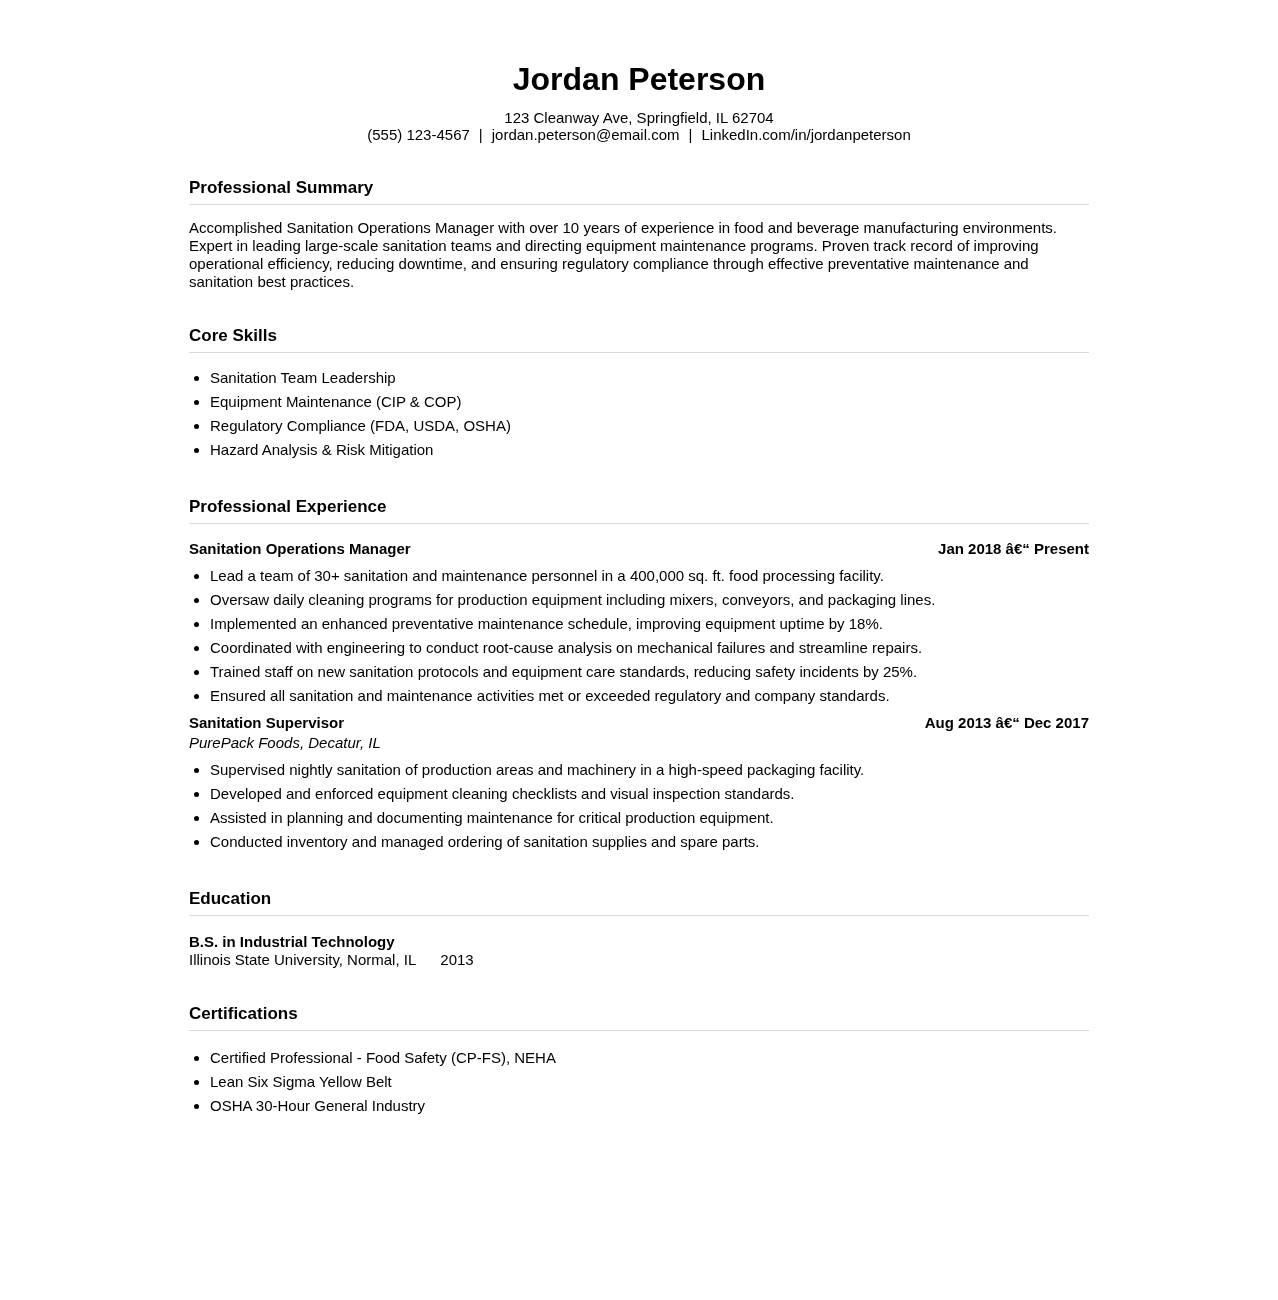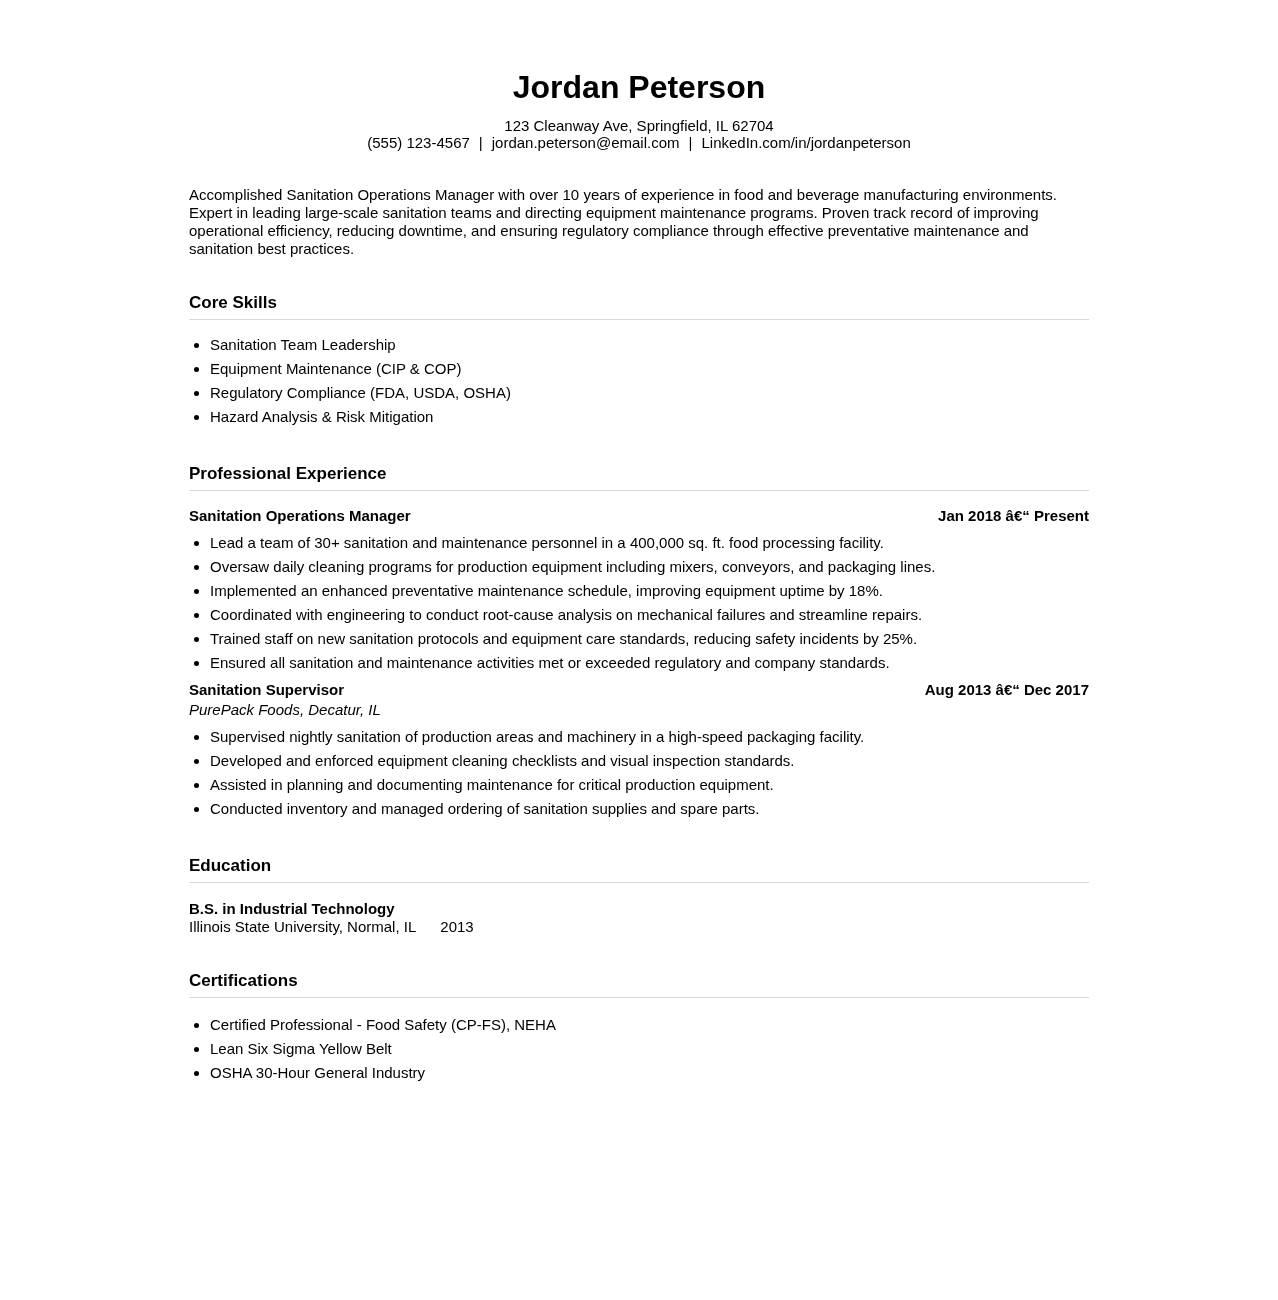--- a/index.html
+++ b/index.html
@@ -10,21 +10,21 @@
     color: #000000;
     font-family: "Liberation Sans", "DejaVu Sans", sans-serif;
   }
   body {
     width: 1278px;
     height: 1300px;
     overflow: hidden;
   }
   .page {
     width: 900px;
-    margin: 12px auto;
+    margin: 4px auto;
     padding-top: 58px;
   }
   .resume-header { text-align: center; }
   h1.name {
     font-size: 32px;
     line-height: 34px;
     font-weight: bold;
     margin: 0 0 13px 0;
   }
   .contact-line {
@@ -98,20 +98,21 @@
 
   <header class="resume-header">
     <h1 class="name">Jordan Peterson</h1>
     <div class="contact-line">123 Cleanway Ave, Springfield, IL 62704</div>
     <div class="contact-line">
       <span>(555) 123-4567</span><span class="sep">|</span><span>jordan.peterson@email.com</span><span class="sep">|</span><span>LinkedIn.com/in/jordanpeterson</span>
     </div>
   </header>
 
   <section>
+    <h2 class="section-title">Professional Summary</h2>
     <p class="summary">Accomplished Sanitation Operations Manager with over 10 years of experience in food and beverage manufacturing environments. Expert in leading large-scale sanitation teams and directing equipment maintenance programs. Proven track record of improving operational efficiency, reducing downtime, and ensuring regulatory compliance through effective preventative maintenance and sanitation best practices.</p>
   </section>
 
   <section>
     <h2 class="section-title">Core Skills</h2>
     <div class="skills-cols">
       <ul class="bullets skills-col-left">
         <li>Sanitation Team Leadership</li>
         <li>Equipment Maintenance (CIP &amp; COP)</li>
         <li>Regulatory Compliance (FDA, USDA, OSHA)</li>

